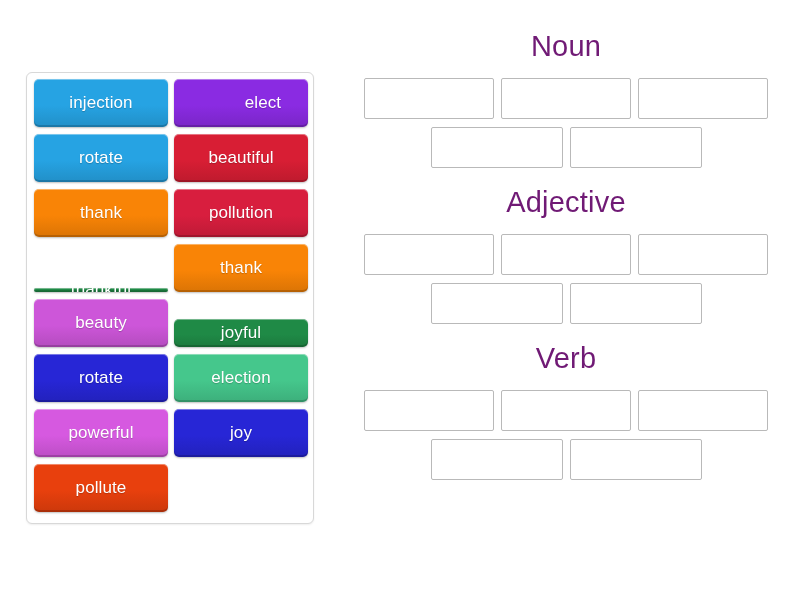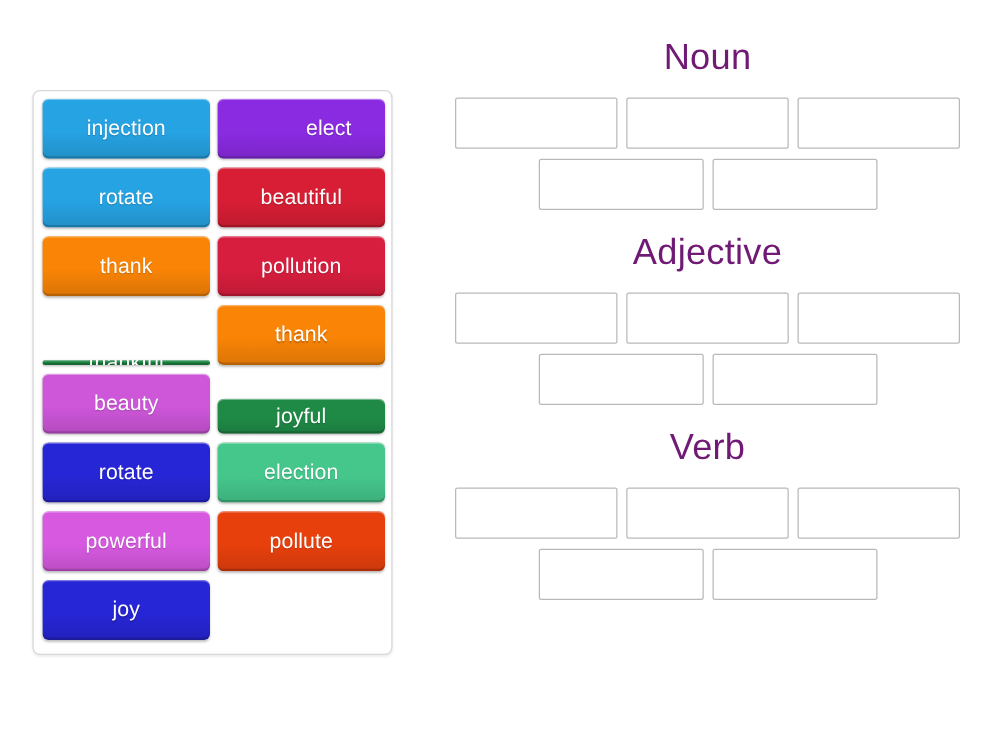--- a/index.html
+++ b/index.html
@@ -120,22 +120,22 @@
         <div class="tile" style="background: linear-gradient(rgb(216, 30, 52) 0%, rgb(216, 30, 52) 55%, rgba(0, 0, 0, 0.12) 100%), rgb(216, 30, 52);">beautiful</div>
         <div class="tile" style="background: linear-gradient(rgb(249, 132, 6) 0%, rgb(249, 132, 6) 55%, rgba(0, 0, 0, 0.12) 100%), rgb(249, 132, 6);">thank</div>
         <div class="tile" style="background: linear-gradient(rgb(216, 30, 62) 0%, rgb(216, 30, 62) 55%, rgba(0, 0, 0, 0.12) 100%), rgb(216, 30, 62);">pollution</div>
         <div class="tile" style="background: linear-gradient(rgb(31, 138, 70) 0%, rgb(31, 138, 70) 55%, rgba(0, 0, 0, 0.12) 100%), rgb(31, 138, 70); margin-top: 44px;">thankful</div>
         <div class="tile" style="background: linear-gradient(rgb(249, 132, 6) 0%, rgb(249, 132, 6) 55%, rgba(0, 0, 0, 0.12) 100%), rgb(249, 132, 6);">thank</div>
         <div class="tile" style="background: linear-gradient(rgb(205, 86, 217) 0%, rgb(205, 86, 217) 55%, rgba(0, 0, 0, 0.12) 100%), rgb(205, 86, 217);">beauty</div>
         <div class="tile" style="background: linear-gradient(rgb(31, 138, 70) 0%, rgb(31, 138, 70) 55%, rgba(0, 0, 0, 0.12) 100%), rgb(31, 138, 70); margin-top: 20px;">joyful</div>
         <div class="tile" style="background: linear-gradient(rgb(39, 38, 214) 0%, rgb(39, 38, 214) 55%, rgba(0, 0, 0, 0.12) 100%), rgb(39, 38, 214);">rotate</div>
         <div class="tile" style="background: linear-gradient(rgb(69, 199, 140) 0%, rgb(69, 199, 140) 55%, rgba(0, 0, 0, 0.12) 100%), rgb(69, 199, 140);">election</div>
         <div class="tile" style="background: linear-gradient(rgb(214, 89, 224) 0%, rgb(214, 89, 224) 55%, rgba(0, 0, 0, 0.12) 100%), rgb(214, 89, 224);">powerful</div>
+        <div class="tile" style="background: linear-gradient(rgb(39, 38, 214) 0%, rgb(39, 38, 214) 55%, rgba(0, 0, 0, 0.12) 100%), rgb(39, 38, 214);">joy</div>
         <div class="tile" style="background: linear-gradient(rgb(232, 64, 13) 0%, rgb(232, 64, 13) 55%, rgba(0, 0, 0, 0.12) 100%), rgb(232, 64, 13);">pollute</div>
-        <div class="tile" style="background: linear-gradient(rgb(39, 38, 214) 0%, rgb(39, 38, 214) 55%, rgba(0, 0, 0, 0.12) 100%), rgb(39, 38, 214);">joy</div>
         <div class="tile empty"></div>
       </div>
   </div>
 
   <div class="groups" id="groups">
       <div class="group">
         <div class="group-title">Noun</div>
         <div class="slot-row">
           <div class="slot"></div>
           <div class="slot"></div>

